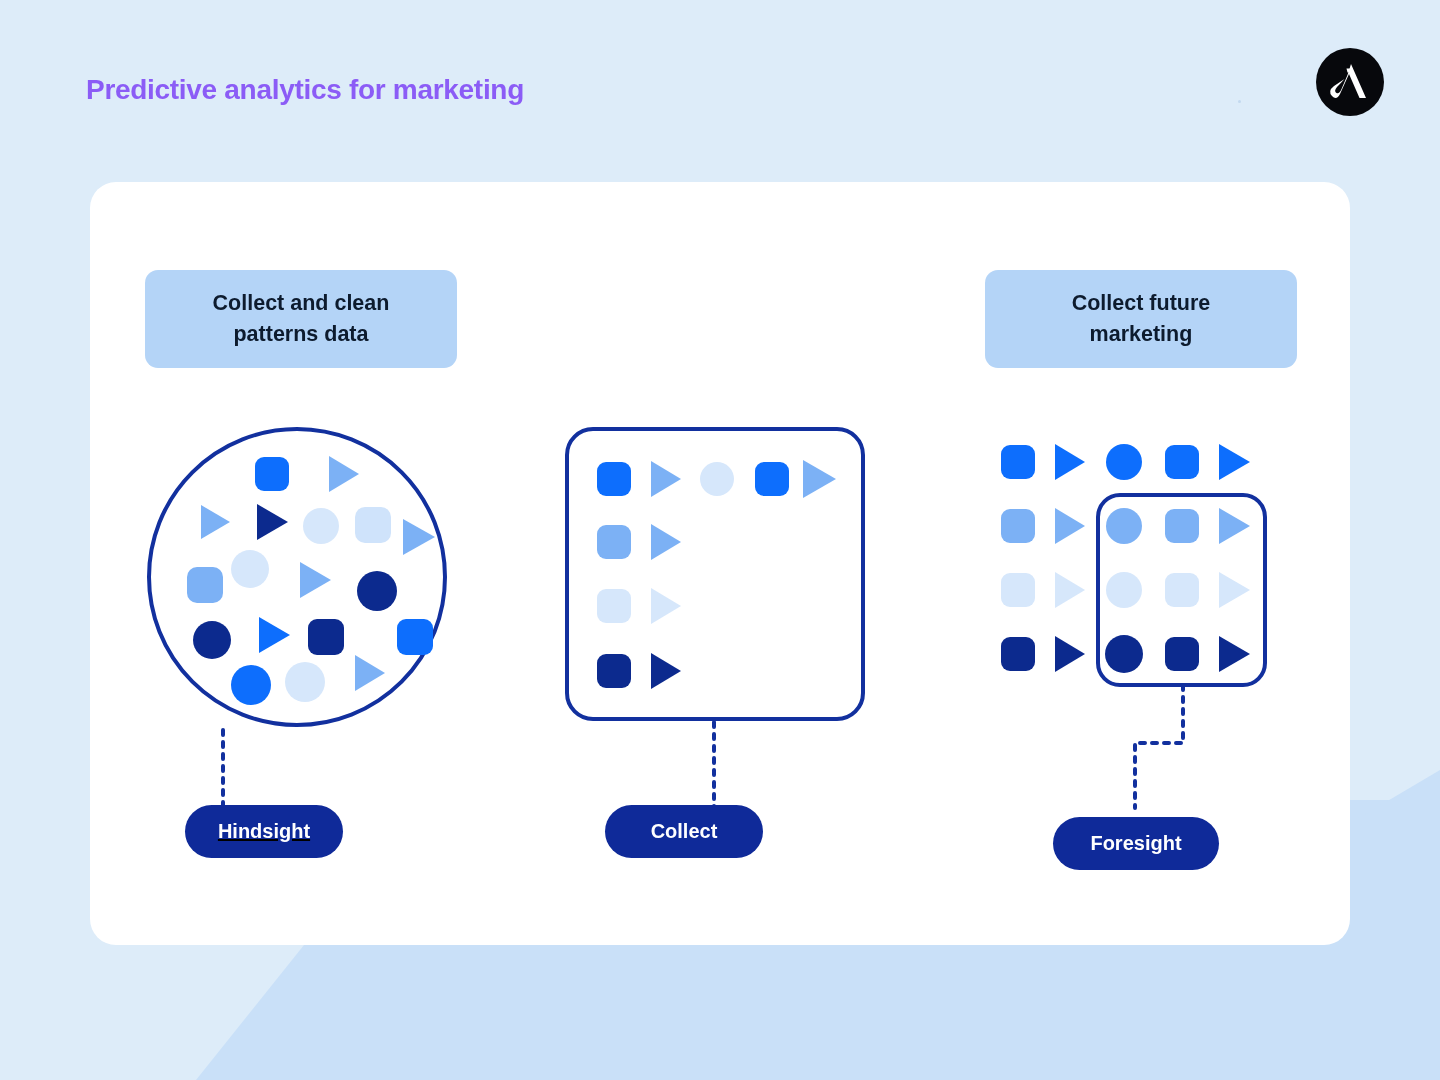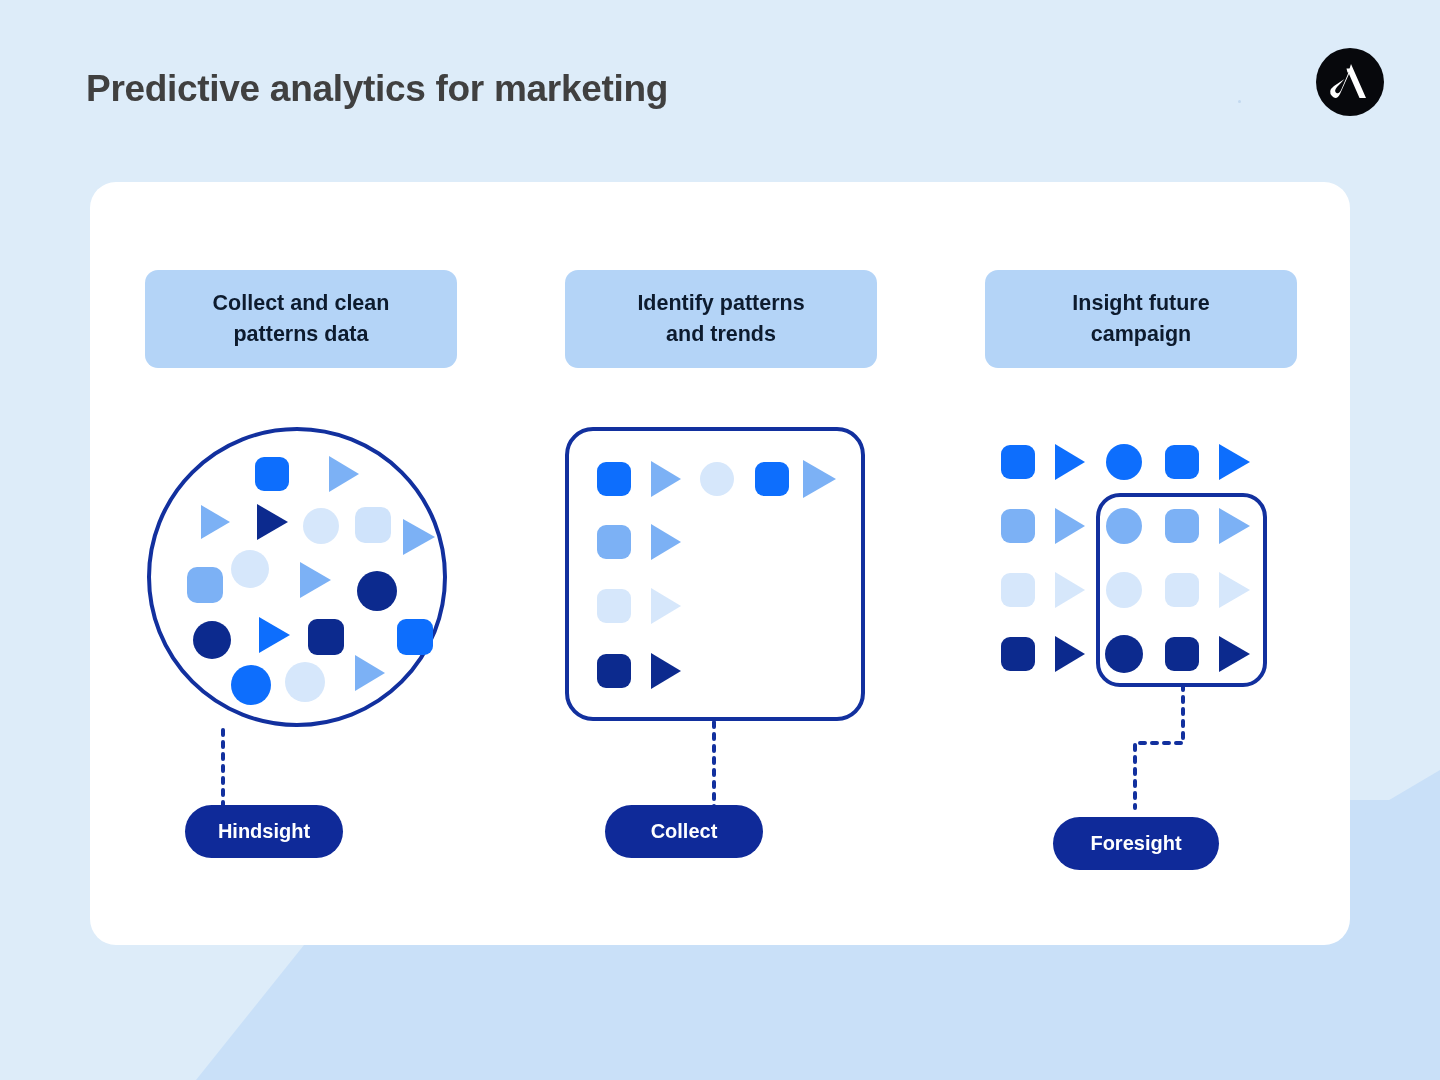--- a/index.html
+++ b/index.html
@@ -22,24 +22,24 @@
     top: 0;
     width: 1440px;
     height: 1080px;
     pointer-events: none;
   }
 
   
   #page-title {
     position: absolute;
     left: 86px;
-    top: 68px;
-    font-size: 37px;
+    top: 74px;
+    font-size: 28px;
     font-weight: bold;
-    color: #404040;
+    color: #8b5cf6;
     letter-spacing: -0.3px;
   }
 
   
   #brand-logo {
     position: absolute;
     left: 1316px;
     top: 48px;
     width: 68px;
     height: 68px;
@@ -131,21 +131,21 @@
     justify-content: center;
     padding: 0 34px;
     box-sizing: border-box;
   }
   .outcome-pill .label {
     color: #ffffff;
     font-size: 20px;
     font-weight: bold;
     white-space: nowrap;
   }
-  #pill-0 { left: 40px; width: 158px; }
+  #pill-0 { left: 40px; width: 158px; text-decoration: underline; }
   #pill-1 { left: 40px; width: 158px; }
   #pill-2 { left: 68px; width: 166px; margin-top: 12px; }
 
   
   .connector {
     position: absolute;
     pointer-events: none;
   }
 
   
@@ -217,26 +217,20 @@
       <line x1="6" y1="0" x2="6" y2="78" stroke="#12309e" stroke-width="4" stroke-dasharray="5 7" stroke-linecap="round"></line>
     </svg>
 
     <div class="outcome-pill" id="pill-0">
       <span class="label">Hindsight</span>
     </div>
   </div>
 
   <div class="column" id="column-1">
 
-    <div class="step-header">
-      <div class="label">
-        <span>Identify patterns</span><br>
-        <span>and trends</span>
-      </div>
-    </div>
 
     <div class="graphic-stage">
       <svg width="330" height="310" viewBox="0 0 330 310">
         <rect x="2" y="2" width="296" height="290" rx="26" fill="none" stroke="#12309e" stroke-width="4"></rect>
         <g>
           <rect x="32" y="35" width="34" height="34" rx="9" fill="#0d6efd"></rect>
           <path d="M86 34 L116 52 L86 70 Z" fill="#7cb1f5"></path>
           <circle cx="152" cy="52" r="17" fill="#d6e7fb"></circle>
           <rect x="190" y="35" width="34" height="34" rx="9" fill="#0d6efd"></rect>
           <path d="M238 33 L271 52 L238 71 Z" fill="#7cb1f5"></path>
@@ -262,22 +256,22 @@
 
     <div class="outcome-pill" id="pill-1">
       <span class="label">Collect</span>
     </div>
   </div>
 
   <div class="column" id="column-2">
 
     <div class="step-header">
       <div class="label">
-        <span>Insight future</span><br>
-        <span>campaign</span>
+        <span>Collect future</span><br>
+        <span>marketing</span>
       </div>
     </div>
 
     <div class="graphic-stage">
       <svg width="330" height="310" viewBox="0 0 330 310">
 
         <g>
           <rect x="16" y="18" width="34" height="34" rx="9" fill="#0d6efd"></rect>
           <path d="M70 17 L100 35 L70 53 Z" fill="#0d6efd"></path>
           <circle cx="139" cy="35" r="18" fill="#0d6efd"></circle>

